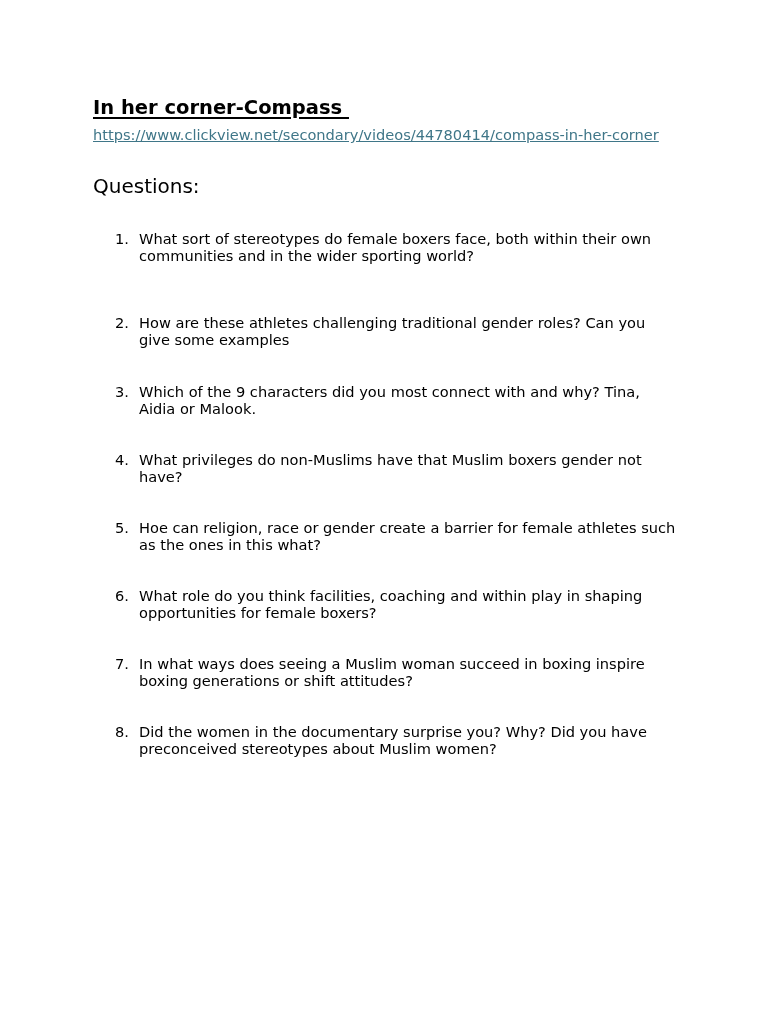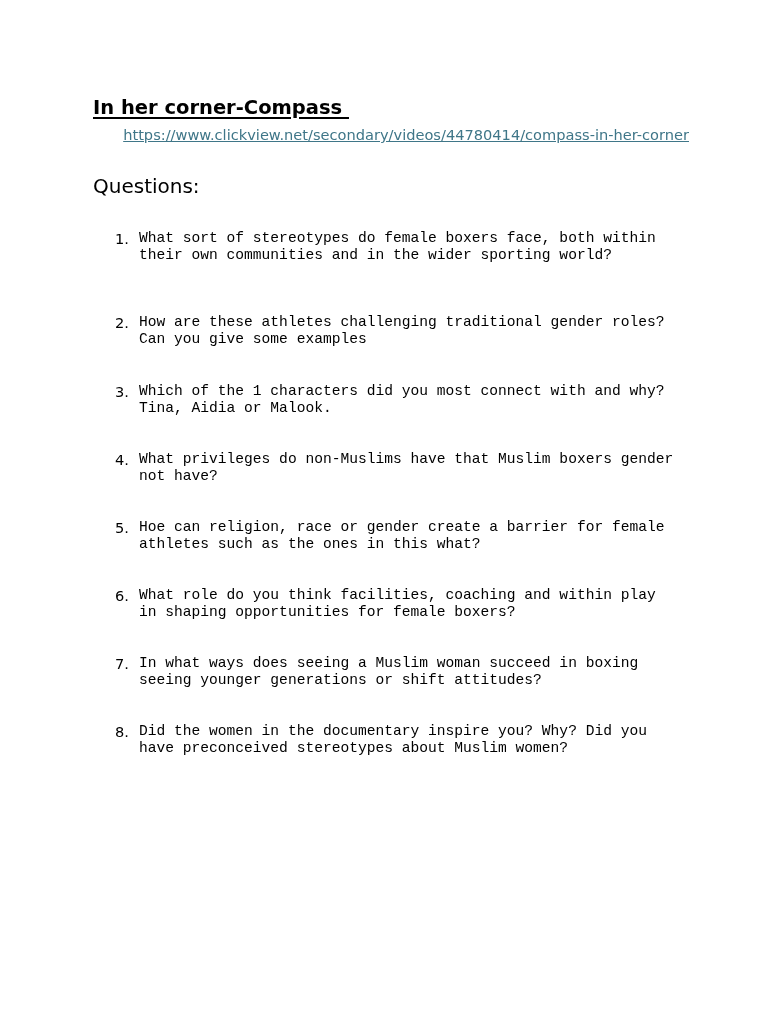--- a/index.html
+++ b/index.html
@@ -29,29 +29,28 @@
       font-weight: bold;
       text-decoration: underline;
       text-decoration-thickness: 2px;
       text-underline-offset: 3px;
       white-space: pre;
       margin: 0;
     }
     .link {
       position: absolute;
       top: 126px;
-      left: 16px;
+      left: 0;
       width: 580px;
       font-size: 14.6px;
       line-height: 17px;
       color: #3f7688;
       text-decoration: underline;
       word-break: break-all;
       cursor: pointer;
-      text-align: right;
     }
     .questions-label {
       position: absolute;
       top: 178px;
       left: 0;
       font-size: 20px;
       line-height: 17px;
     }
     .qlist {
       position: absolute;
@@ -71,21 +70,20 @@
     .q .num {
       position: absolute;
       left: 22px;
       top: 0;
     }
     .q .text {
       position: absolute;
       left: 46px;
       top: 0;
       width: 540px;
-      font-family: Liberation Mono, monospace;
     }
   </style>
 </head>
 <body>
 
 <div class="page">
   <h1 class="title">In her corner-Compass </h1>
 
   <a class="link">https://www.clickview.net/secondary/videos/44780414/compass-in-her-corner</a>
 
@@ -95,36 +93,36 @@
     <li class="q" style="top:230px">
       <span class="num">1.</span>
       <span class="text">What sort of stereotypes do female boxers face, both within their own communities and in the wider sporting world?</span>
     </li>
     <li class="q" style="top:314px">
       <span class="num">2.</span>
       <span class="text">How are these athletes challenging traditional gender roles? Can you give some examples</span>
     </li>
     <li class="q" style="top:383px">
       <span class="num">3.</span>
-      <span class="text">Which of the 1 characters did you most connect with and why? Tina, Aidia or Malook.</span>
+      <span class="text">Which of the 9 characters did you most connect with and why? Tina, Aidia or Malook.</span>
     </li>
     <li class="q" style="top:451px">
       <span class="num">4.</span>
       <span class="text">What privileges do non-Muslims have that Muslim boxers gender not have?</span>
     </li>
     <li class="q" style="top:519px">
       <span class="num">5.</span>
       <span class="text">Hoe can religion, race or gender create a barrier for female athletes such as the ones in this what?</span>
     </li>
     <li class="q" style="top:587px">
       <span class="num">6.</span>
       <span class="text">What role do you think facilities, coaching and within play in shaping opportunities for female boxers?</span>
     </li>
     <li class="q" style="top:655px">
       <span class="num">7.</span>
-      <span class="text">In what ways does seeing a Muslim woman succeed in boxing seeing younger generations or shift attitudes?</span>
+      <span class="text">In what ways does seeing a Muslim woman succeed in boxing inspire boxing generations or shift attitudes?</span>
     </li>
     <li class="q" style="top:723px">
       <span class="num">8.</span>
-      <span class="text">Did the women in the documentary inspire you? Why? Did you have preconceived stereotypes about Muslim women?</span>
+      <span class="text">Did the women in the documentary surprise you? Why? Did you have preconceived stereotypes about Muslim women?</span>
     </li>
   </ol>
 </div>
 
 </body></html>

